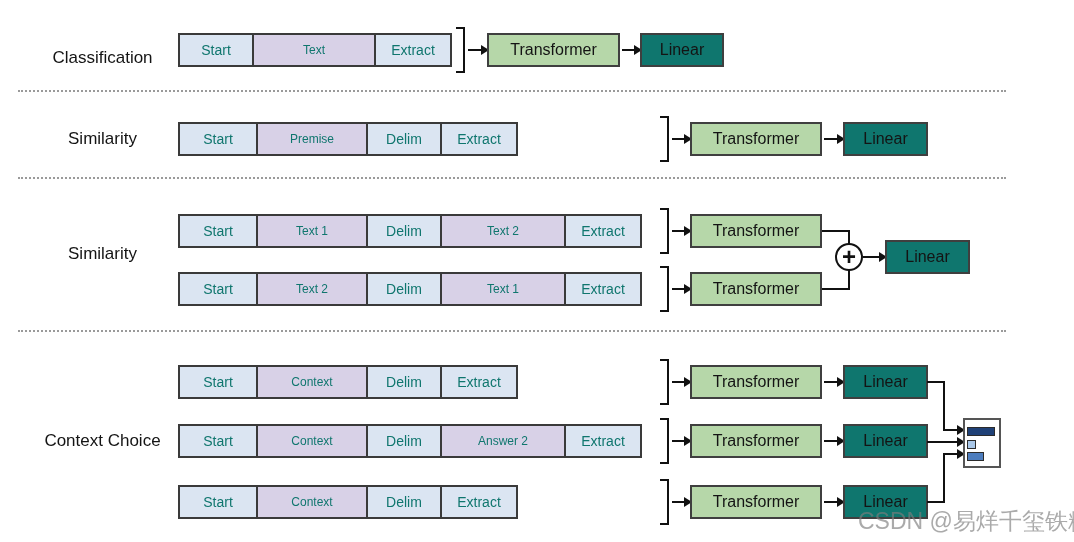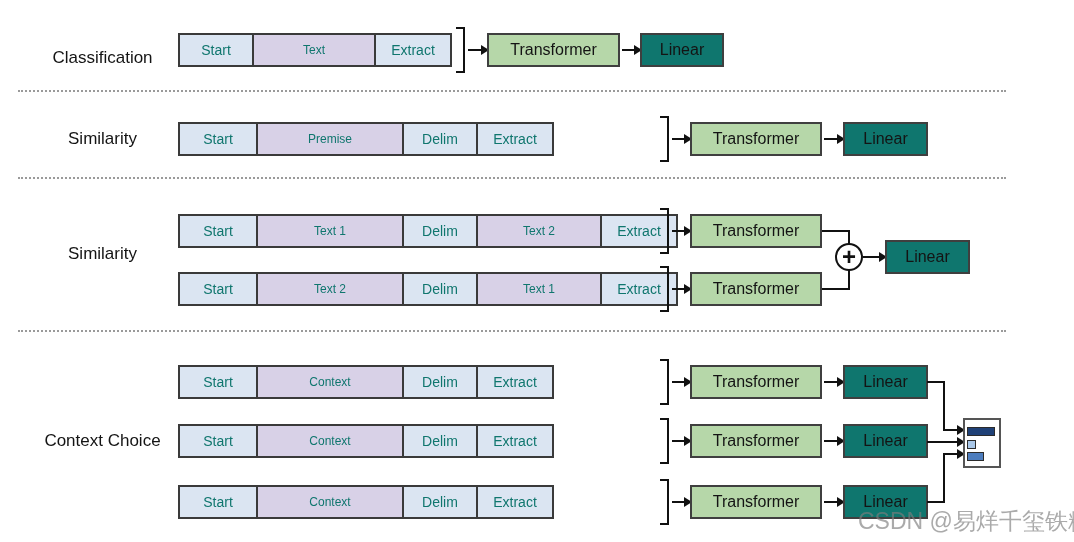--- a/index.html
+++ b/index.html
@@ -8,21 +8,21 @@
 
   .rowlabel{position:absolute;left:15px;width:175px;text-align:center;
             font-size:17px;color:#141414;}
 
   .seq{position:absolute;display:flex;height:34px;}
   .seg{box-sizing:border-box;height:34px;border:2px solid #3a3a3a;
        display:flex;align-items:center;justify-content:center;color:#0f766e;}
   .seg + .seg{margin-left:-2px;}
   .seg.io{background:#dbe5f2;font-size:14px;}
   .seg.content{background:#d8d1e7;font-size:12px;}
-  .w-start{width:80px}.w-content{width:148px}.w-delim{width:76px}
+  .w-start{width:80px}.w-content{width:112px}.w-delim{width:76px}
   .w-content2{width:126px}.w-extract{width:78px}
   .cls-start{width:76px}.cls-content{width:124px}.cls-extract{width:78px}
 
   .block{position:absolute;box-sizing:border-box;height:34px;border:2px solid #3f3f3f;
          display:flex;align-items:center;justify-content:center;font-size:16px;color:#141414;}
   .transformer{background:#b6d7a9;width:132px;}
   .linear{background:#0f766e;width:85px;}
 
   .bracket{position:absolute;width:9px;height:46px;box-sizing:border-box;
            border-top:2px solid #111;border-right:2px solid #111;border-bottom:2px solid #111;}
@@ -136,20 +136,21 @@
     <div class="bracket" style="left:660px;top:359px"></div>
     <div class="arr" style="left:672px;top:381px;width:18px"></div>
     <div class="block transformer" style="left:690px;top:365px">Transformer</div>
     <div class="arr" style="left:824px;top:381px;width:19px"></div>
     <div class="block linear" style="left:843px;top:365px">Linear</div>
 
     <div class="seq" style="left:178px;top:424px">
       <div class="seg io w-start">Start</div>
       <div class="seg content w-content">Context</div>
       <div class="seg io w-delim">Delim</div>
+      <div class="seg content w-content2">Answer 2</div>
       <div class="seg io w-extract">Extract</div>
     </div>
     <div class="bracket" style="left:660px;top:418px"></div>
     <div class="arr" style="left:672px;top:440px;width:18px"></div>
     <div class="block transformer" style="left:690px;top:424px">Transformer</div>
     <div class="arr" style="left:824px;top:440px;width:19px"></div>
     <div class="block linear" style="left:843px;top:424px">Linear</div>
 
     <div class="seq" style="left:178px;top:485px">
       <div class="seg io w-start">Start</div>

